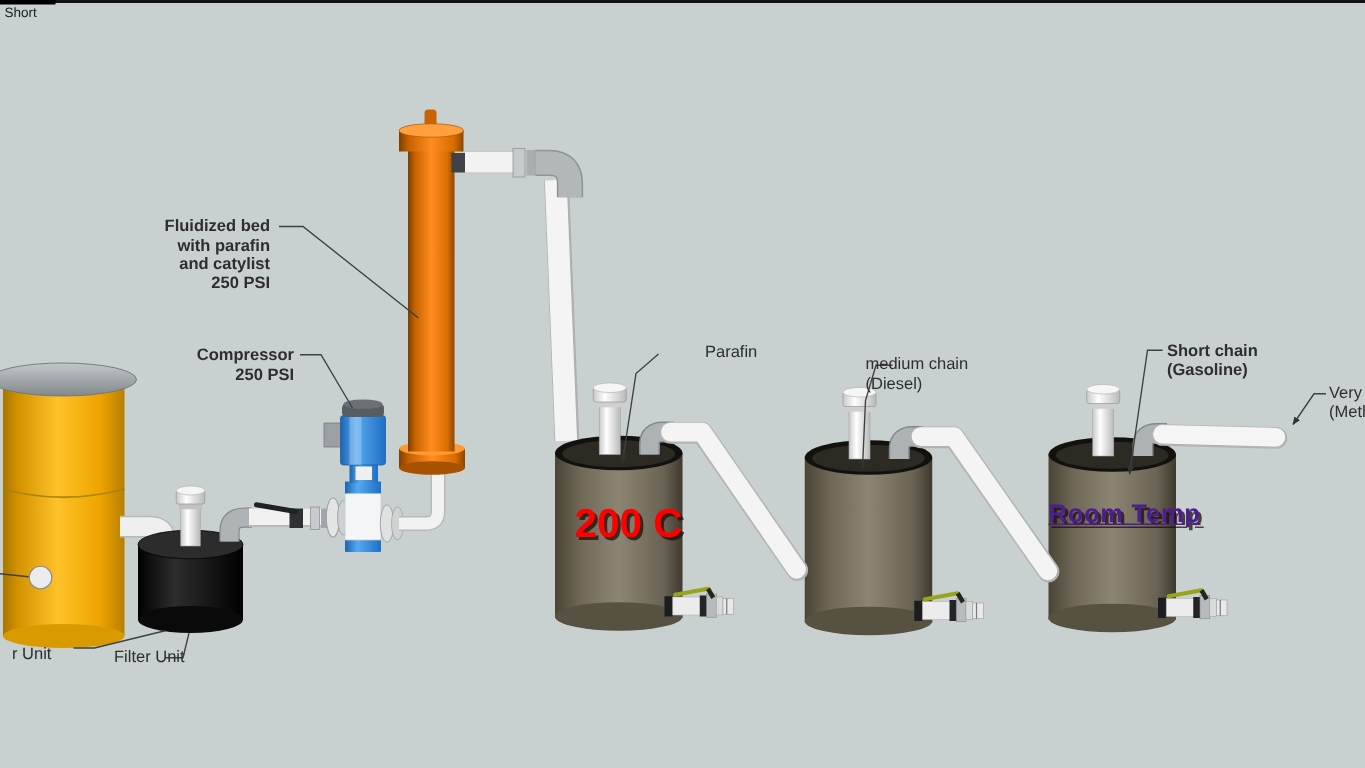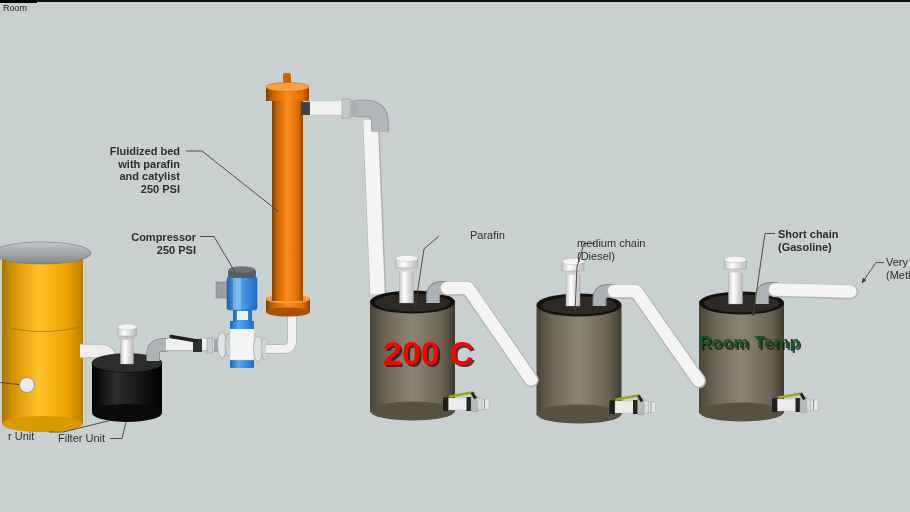--- a/index.html
+++ b/index.html
@@ -11,25 +11,25 @@
   .view-label{position:absolute;left:3px;top:3px;font-size:9px;color:#1c1c1c;}
   .ann{position:absolute;font-size:11px;line-height:12.5px;color:#2e2e2e;white-space:nowrap;}
   .ann.right{text-align:right;font-weight:bold;}
   .ann-fluidized{left:88px;top:145px;width:92px;}
   .ann-compressor{left:116px;top:231px;width:80px;}
   .ann-parafin{left:443px;top:229px;padding-left:27px;}
   .ann-medium{left:577px;top:237px;}
   .ann-short{left:778px;top:228px;font-weight:bold;}
   .ann-very{left:886px;top:256px;}
   .ann-reactor{left:8px;top:430px;}
-  .ann-filter{left:58px;top:432px;}
+  .ann-filter{left:76px;top:432px;}
   .temp{position:absolute;font-weight:bold;white-space:nowrap;text-shadow:2px 2px 0 rgba(25,15,5,.75);}
-  .temp-200{left:383px;top:334px;font-size:34px;color:#ff0000;}
+  .temp-200{left:383px;top:334px;font-size:27px;color:#ff0000;}
   .temp-100{left:544px;top:341px;font-size:27px;color:#ffff00;}
-  .temp-room{left:699px;top:333px;font-size:17px;color:#14532d;letter-spacing:.5px;}
+  .temp-room{left:699px;top:333px;font-size:17px;color:#4c1d95;letter-spacing:.5px;text-decoration:underline;}
 </style>
 </head>
 <body>
 
 <div id="stage">
 
   <svg id="scene-svg" width="910" height="512" viewBox="0 0 910 512">
     <defs>
       <linearGradient id="gYellow" x1="0" y1="0" x2="1" y2="0">
         <stop offset="0" stop-color="#a87500"></stop>
@@ -263,21 +263,21 @@
       <polyline points="775,233.5 765,233.5 753,316" marker-end="url(#arrow)"></polyline>
       <polyline points="884,262.5 876,262.5 862,283" marker-end="url(#arrow)"></polyline>
       <polyline points="49,432 63,432 110,420.5"></polyline>
       <polyline points="110,438.5 122,438.5 126,422"></polyline>
       <line x1="0" y1="382.5" x2="19" y2="384.5"></line>
     </g>
   </svg>
 
   <div class="top-line"></div>
   <div class="top-tab"></div>
-  <div class="view-label">Room</div>
+  <div class="view-label">Short</div>
 
   <div class="ann right ann-fluidized">
     <div>Fluidized bed</div>
     <div>with parafin</div>
     <div>and catylist</div>
     <div>250 PSI</div>
   </div>
   <div class="ann right ann-compressor">
     <div>Compressor</div>
     <div>250 PSI</div>

